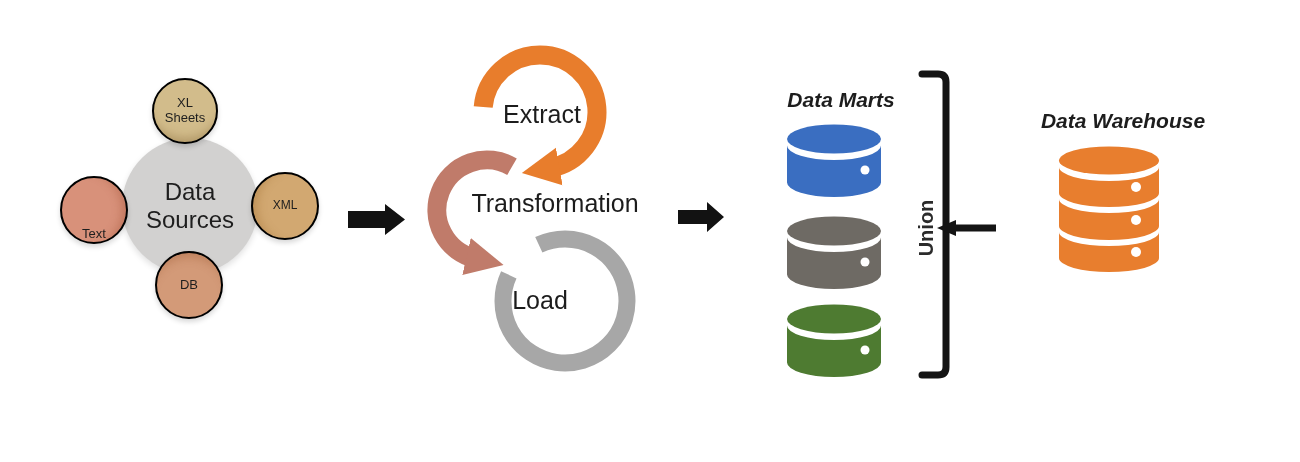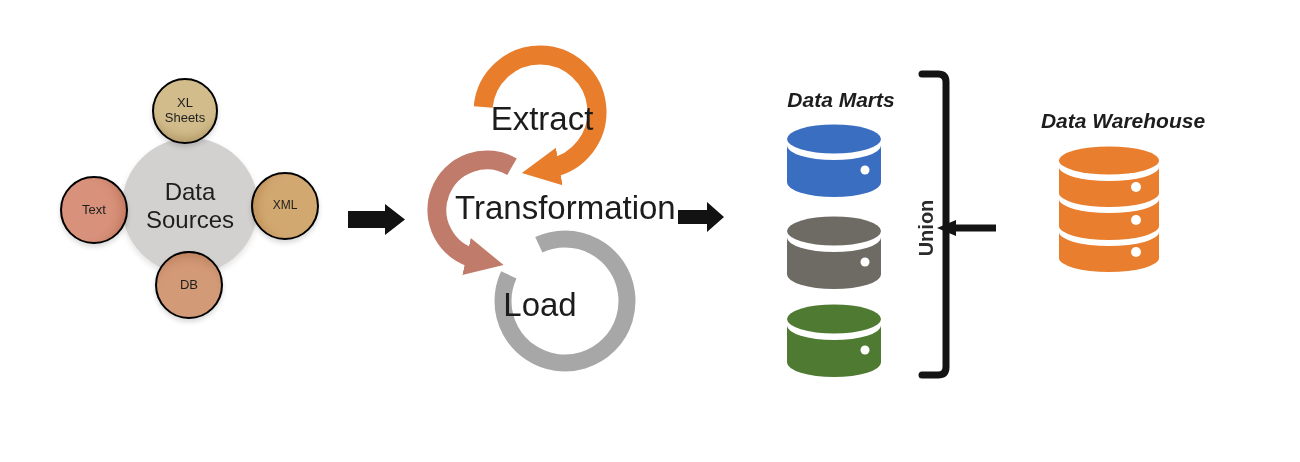--- a/index.html
+++ b/index.html
@@ -5,39 +5,39 @@
   html,body{margin:0;padding:0;background:#fff;}
   .canvas{
     position:relative;width:1300px;height:462px;background:#ffffff;
     font-family:"Liberation Sans", sans-serif;color:#1e1e1e;overflow:hidden;
   }
   .abs{position:absolute;}
   .circle{border-radius:50%;display:flex;align-items:center;justify-content:center;
           text-align:center;box-sizing:border-box;}
   .sat{border:2px solid #000000;box-shadow:0 3px 5px rgba(0,0,0,.18);font-size:13px;line-height:1.15;}
   .central{box-shadow:0 3px 6px rgba(0,0,0,.12);font-size:24px;font-weight:400;line-height:1.18;}
-  .etl-label{position:absolute;text-align:center;font-size:33px;color:#1c1c1c;}
+  .etl-label{position:absolute;text-align:center;font-size:25px;color:#1c1c1c;}
   .group-title{position:absolute;text-align:center;font-size:21px;font-weight:600;color:#1d1d1d;font-style:italic;}
   .union-label{display:flex;align-items:center;justify-content:center;
                font-size:20px;font-weight:600;color:#2b2b2b;transform:rotate(-90deg);}
   svg{display:block;}
 </style>
 </head>
 <body>
 
 <div class="canvas">
 
   <div class="abs" style="left:0;top:0;width:360px;height:380px;">
     <div class="circle central abs" style="left: 122px; top: 138px; width: 136px; height: 136px; background: rgb(210, 209, 208);">
       <span style="padding:0 14px;">Data Sources</span>
     </div>
     <div class="circle sat abs" style="left: 152px; top: 78px; width: 66px; height: 66px; box-shadow: rgba(120, 90, 40, 0.35) 0px -12px 10px -8px inset, rgba(0, 0, 0, 0.15) 0px 3px 5px; background: rgb(210, 188, 139);">
       <span style="padding:0 8px;">XL Sheets</span>
     </div>
-    <div class="circle sat abs" style="left: 60px; top: 176px; width: 68px; height: 68px; box-shadow: rgba(150, 70, 40, 0.35) -12px 0px 10px -8px inset, rgba(0, 0, 0, 0.15) 0px 3px 5px; background: rgb(216, 145, 122);">
+    <div class="circle sat abs" style="left: 60px; top: 176px; width: 68px; height: 68px; box-shadow: rgba(150, 70, 40, 0.35) -12px 0px 10px -8px inset, rgba(0, 0, 0, 0.15) 0px 3px 5px; background: rgb(216, 145, 122); align-items: flex-end;">
       <span>Text</span>
     </div>
     <div class="circle sat abs" style="left: 251px; top: 172px; width: 68px; height: 68px; font-size: 12px; box-shadow: rgba(150, 100, 40, 0.35) 12px 0px 10px -8px inset, rgba(0, 0, 0, 0.15) 0px 3px 5px; background: rgb(210, 168, 113);">
       <span>XML</span>
     </div>
     <div class="circle sat abs" style="left: 155px; top: 251px; width: 68px; height: 68px; box-shadow: rgba(150, 80, 40, 0.35) 0px 12px 10px -8px inset, rgba(0, 0, 0, 0.15) 0px 3px 5px; background: rgb(211, 154, 120);">
       <span>DB</span>
     </div>
   </div>
 

